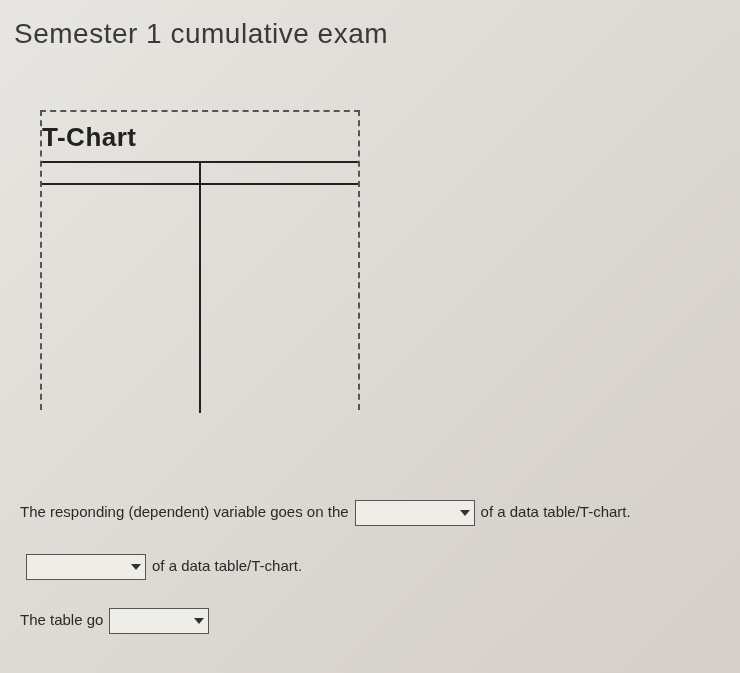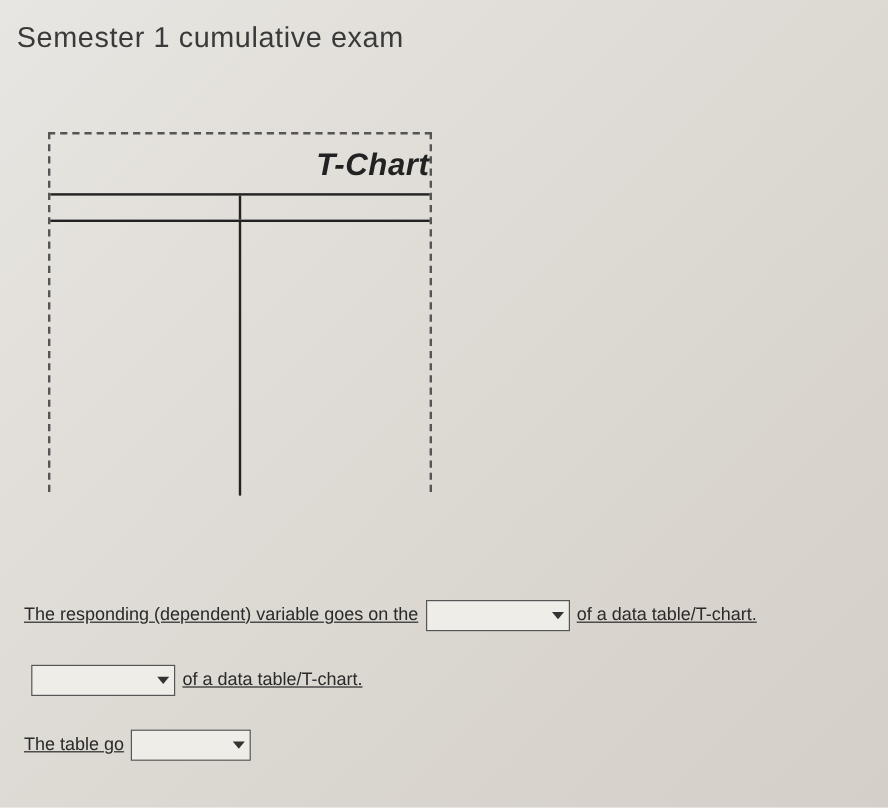--- a/index.html
+++ b/index.html
@@ -6,21 +6,21 @@
     body {
       width: 740px;
       height: 673px;
       background: linear-gradient(135deg, #e8e6e2 0%, #ddd9d3 50%, #d4cfc8 100%);
       font-family: Arial, sans-serif;
       color: #2a2a2a;
       overflow: hidden;
       position: relative;
     }
     .page-title {
-      font-size: 24px;
+      font-size: 28px;
       font-weight: 400;
       color: #3a3a3a;
       padding: 18px 0 0 14px;
       letter-spacing: 0.5px;
     }
     .tchart-container {
       position: absolute;
       left: 40px;
       top: 110px;
       width: 320px;
@@ -28,24 +28,23 @@
     }
     .tchart-outer {
       width: 100%;
       border: 2px dashed #555;
       border-bottom: none;
       height: 100%;
       position: relative;
     }
     .tchart-title-row {
       width: 100%;
-      text-align: right;
+      text-align: left;
       padding: 10px 0 8px 0;
       border-bottom: 2px solid #222;
-      font-style: italic;
     }
     .tchart-title {
       font-family: "Comic Sans MS", cursive, sans-serif;
       font-weight: 700;
       font-size: 26px;
       color: #222;
       letter-spacing: 0.5px;
     }
     .tchart-subheader {
       height: 22px;
@@ -73,25 +72,24 @@
     .questions {
       position: absolute;
       left: 20px;
       top: 500px;
       width: 700px;
       font-size: 15px;
       color: #2a2a2a;
     }
     .q-row {
       display: flex;
-      align-items: center;
+      align-items: flex-start;
       flex-wrap: nowrap;
       margin-bottom: 28px;
       line-height: 1.6;
-      text-decoration: underline;
     }
     .q-text {
       white-space: nowrap;
     }
     .dropdown {
       display: inline-flex;
       align-items: center;
       justify-content: flex-end;
       border: 1px solid #555;
       background: #efede8;

